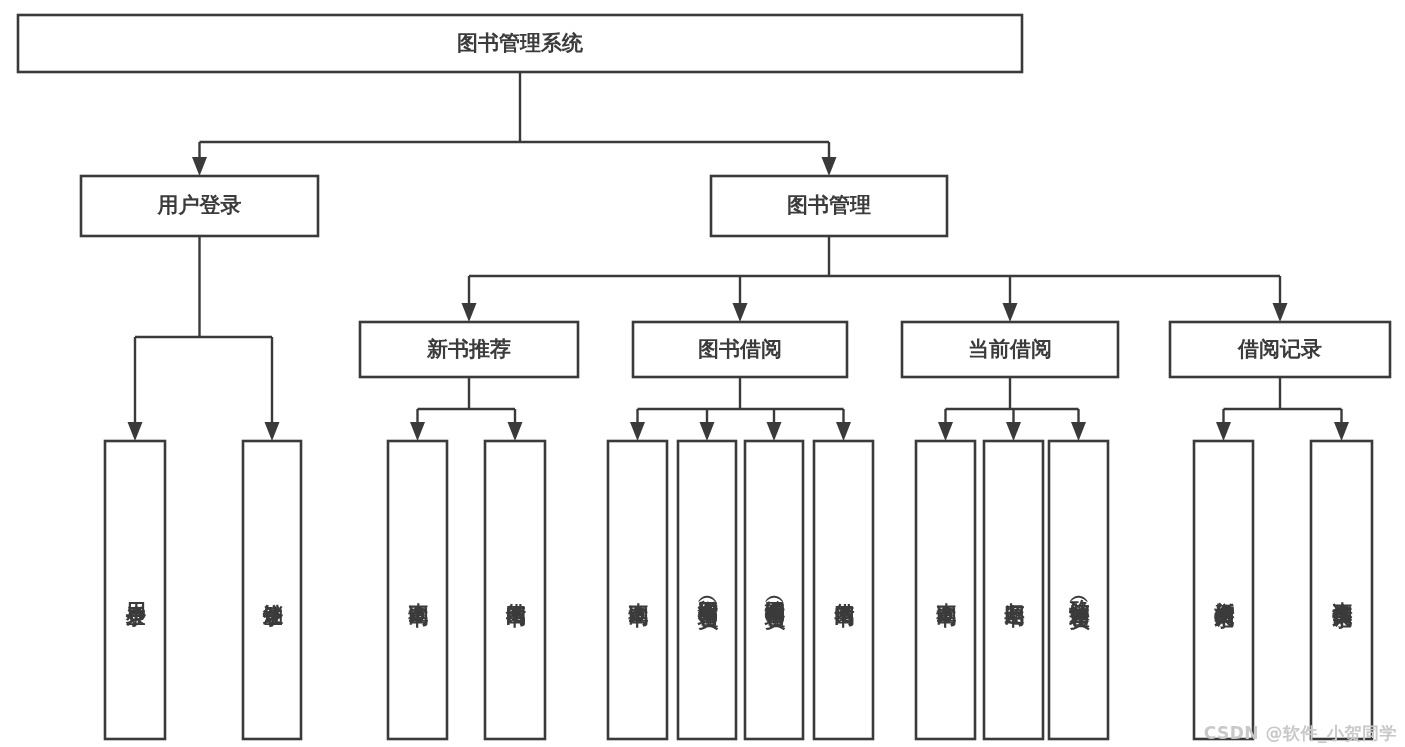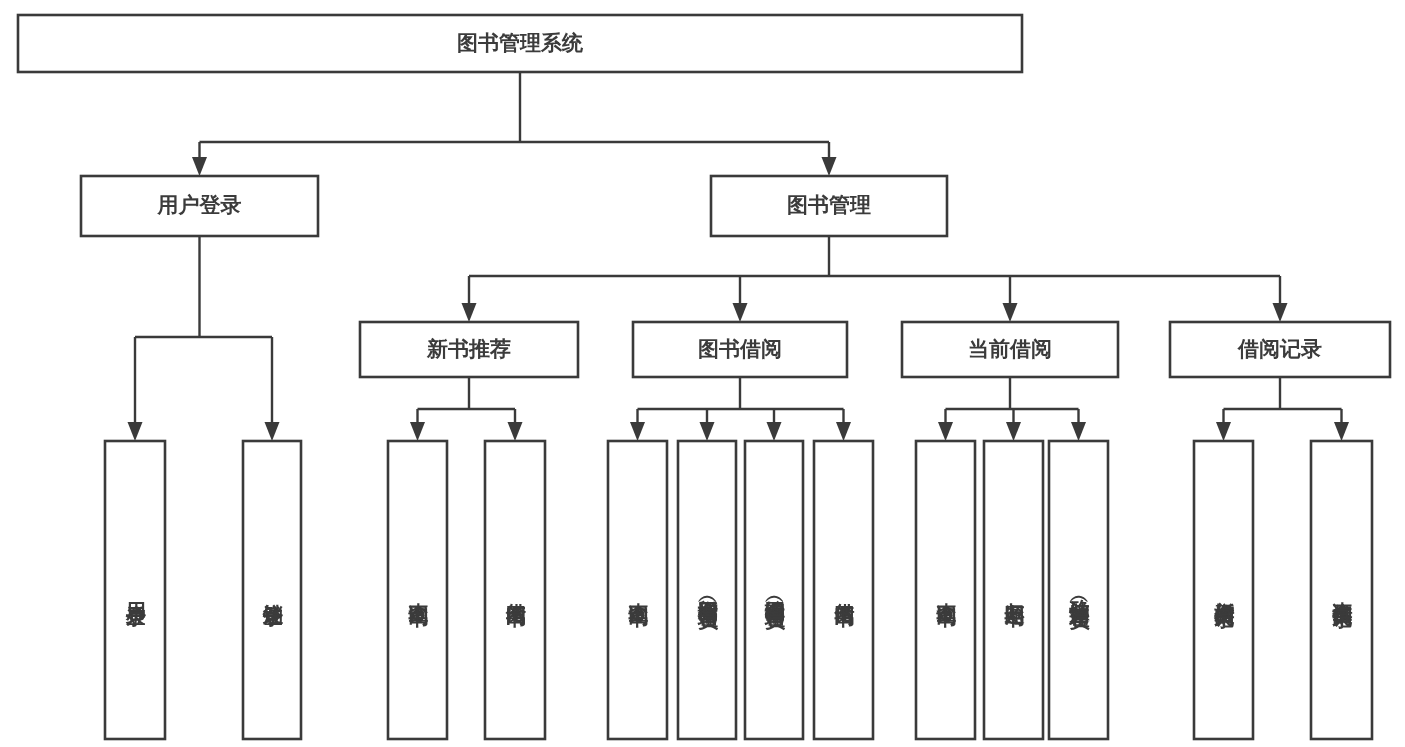--- a/index.html
+++ b/index.html
@@ -218,13 +218,14 @@
         <g>
           <rect x="1194" y="437" width="59" height="298" class="node-box"></rect>
           <text x="1223.5" y="586" class="node-label vertical-label">新增借阅记录</text>
         </g>
         <g>
           <rect x="1311" y="437" width="61" height="298" class="node-box"></rect>
           <text x="1341.5" y="586" class="node-label vertical-label">查询借阅记录</text>
         </g>
       </g>
   </svg>
+  <div class="watermark-text">CSDN @软件_小贺同学</div>
 </div>
 
 </body></html>

